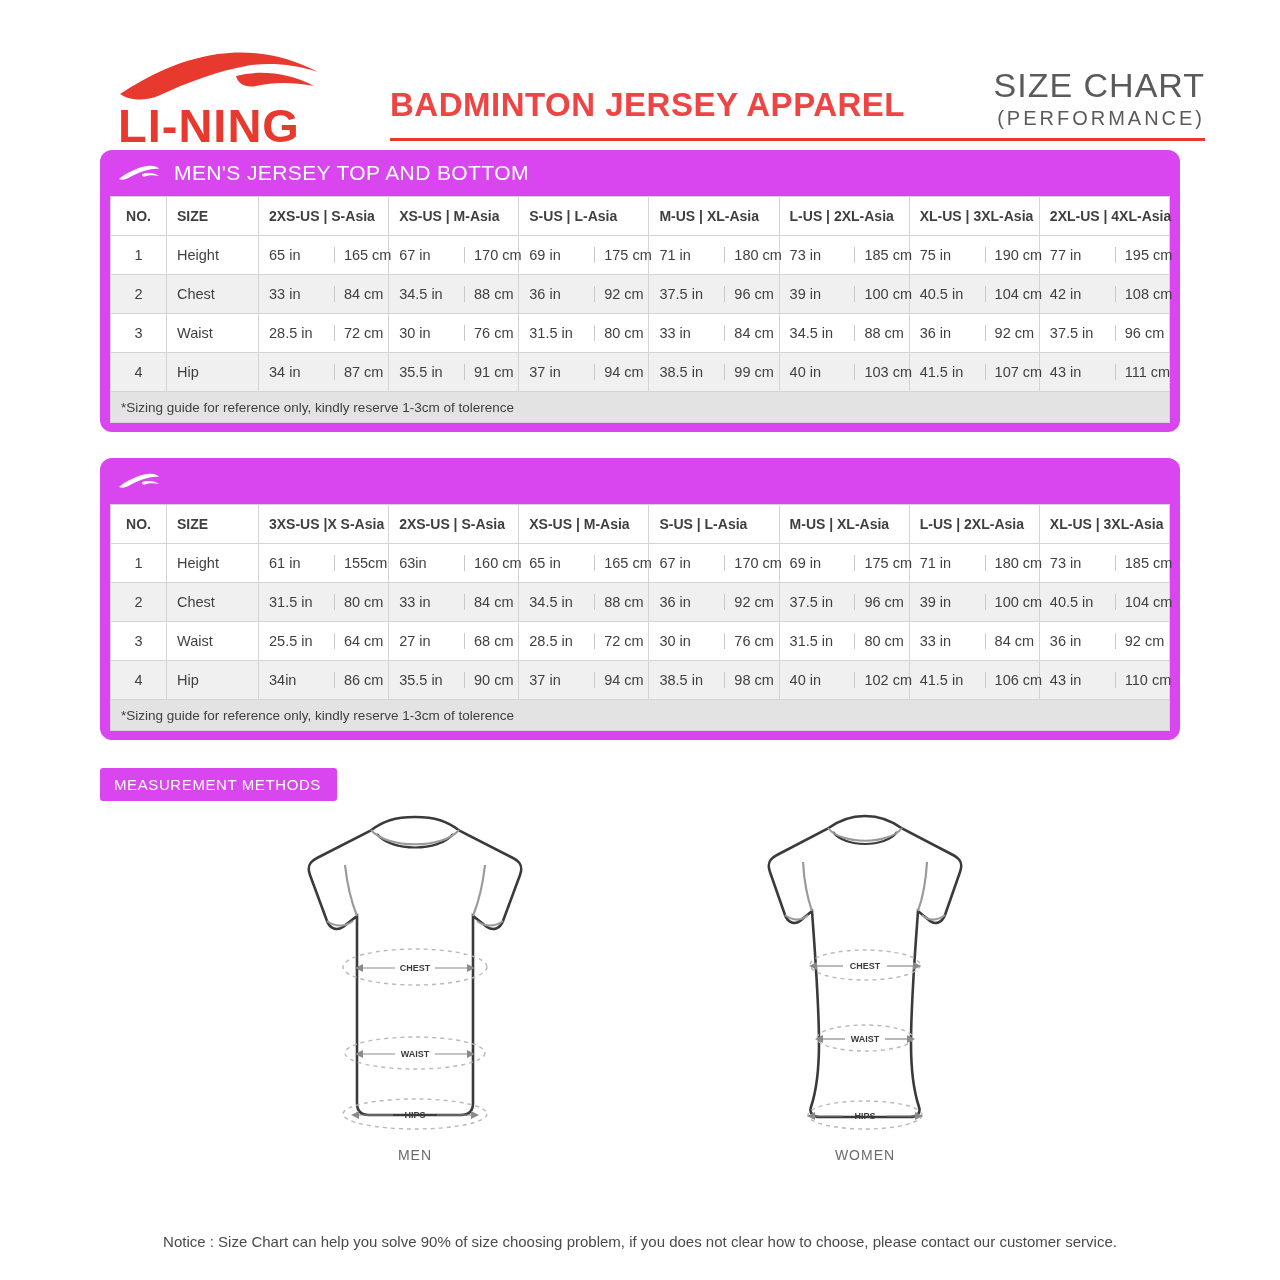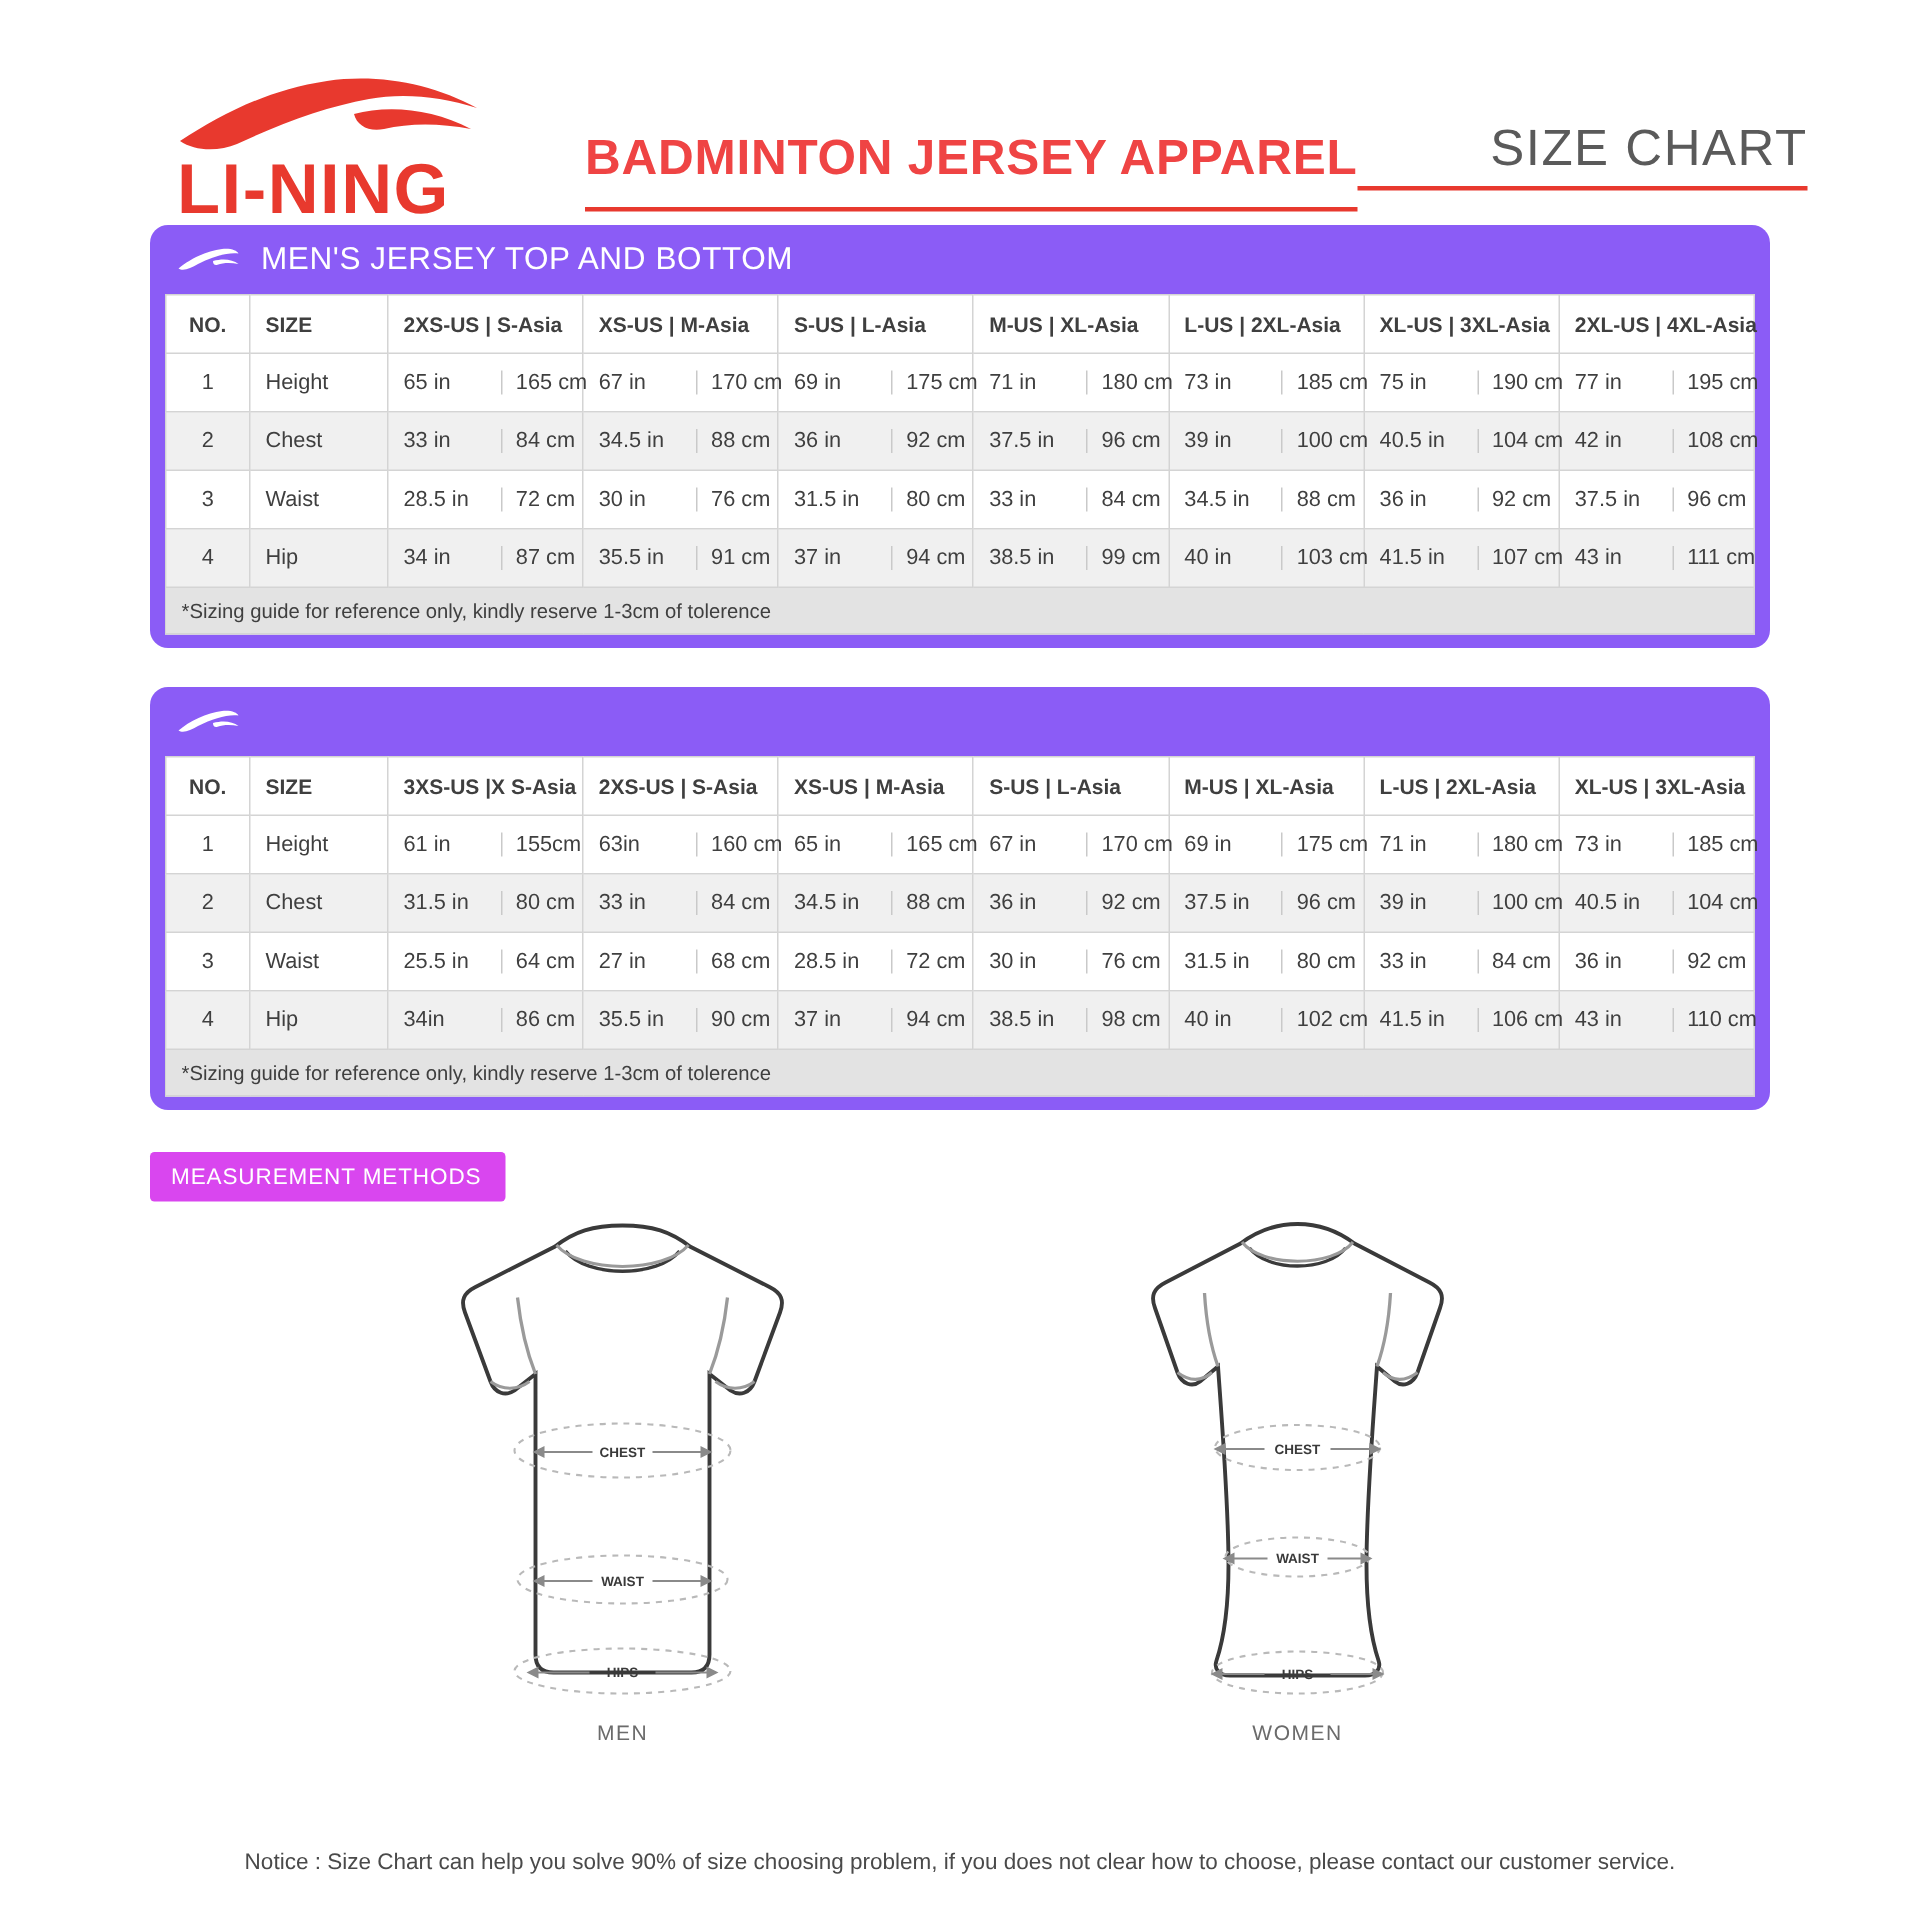--- a/index.html
+++ b/index.html
@@ -75,21 +75,21 @@
     line-height: 1.4;
   }
   .header-right-underline {
     border-bottom: 3px solid #e8392e;
     margin-top: 6px;
   }
 
   
   .card {
     margin: 0 100px;
-    background: #8b5cf6;
+    background: #d946ef;
     border-radius: 12px;
     padding: 0 0 9px 0;
     overflow: hidden;
   }
   .card-title {
     display: flex;
     align-items: center;
     height: 46px;
     padding-left: 18px;
     color: #ffffff;
@@ -181,20 +181,21 @@
       <path d="M2 48 C 30 30, 60 14, 100 8 C 135 3, 170 10, 200 26 C 175 18, 150 16, 128 20 C 100 25, 70 36, 40 50 C 28 55, 12 55, 2 48 Z" fill="#e8392e"></path>
       <path d="M118 30 C 140 24, 170 26, 196 40 C 175 36, 155 36, 138 40 C 128 42, 120 38, 118 30 Z" fill="#e8392e"></path>
     </svg>
     <span class="logo-text">LI-NING</span>
   </div>
   <div class="header-mid">
     <span class="header-title">BADMINTON JERSEY APPAREL</span>
   </div>
   <div class="header-right">
     <span class="sc-line1">SIZE CHART</span>
+    <span class="sc-line2">(PERFORMANCE)</span>
     <div class="header-right-underline"></div>
   </div>
 </div>
 
 
 <div class="card">
   <div class="card-title">
     <svg class="mini-swoosh" viewBox="0 0 42 18">
       <path d="M1 15 C 8 9, 20 3, 30 2 C 36 1.4, 40 3, 41 5 C 34 4, 24 7, 14 12 C 9 15, 4 17, 1 15 Z" fill="#ffffff"></path>
       <path d="M24 10 C 31 8, 37 9, 41 12 C 36 11, 31 11, 27 12.5 C 25 13, 24 12, 24 10 Z" fill="#ffffff"></path>

